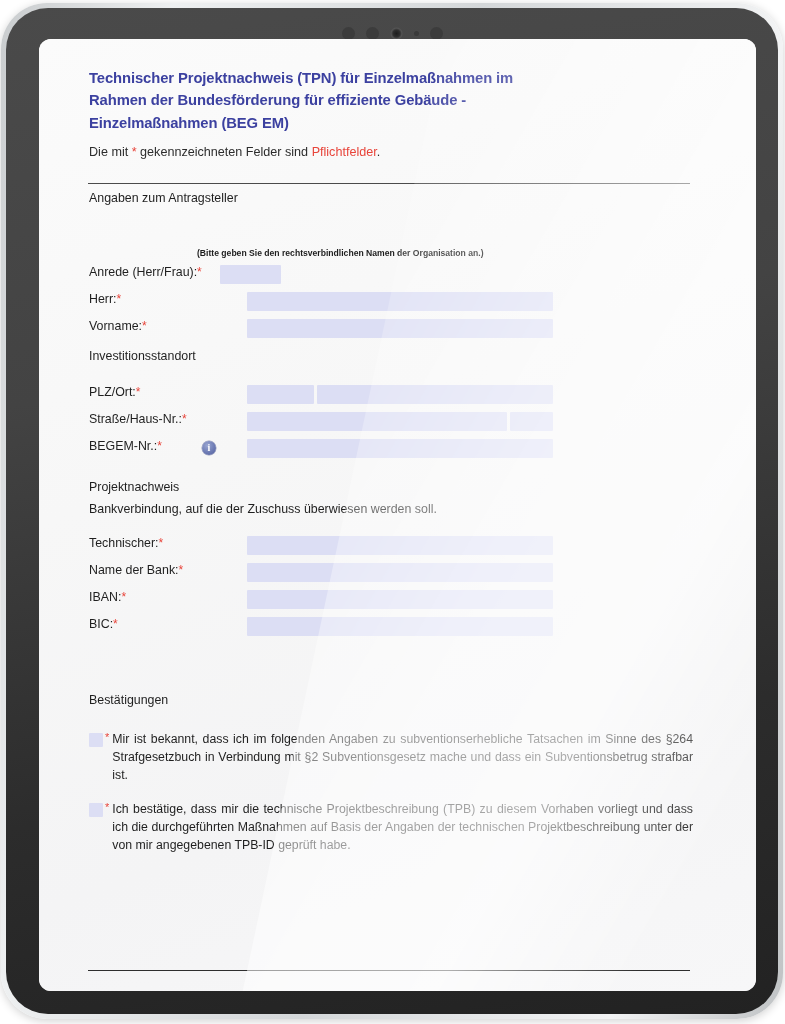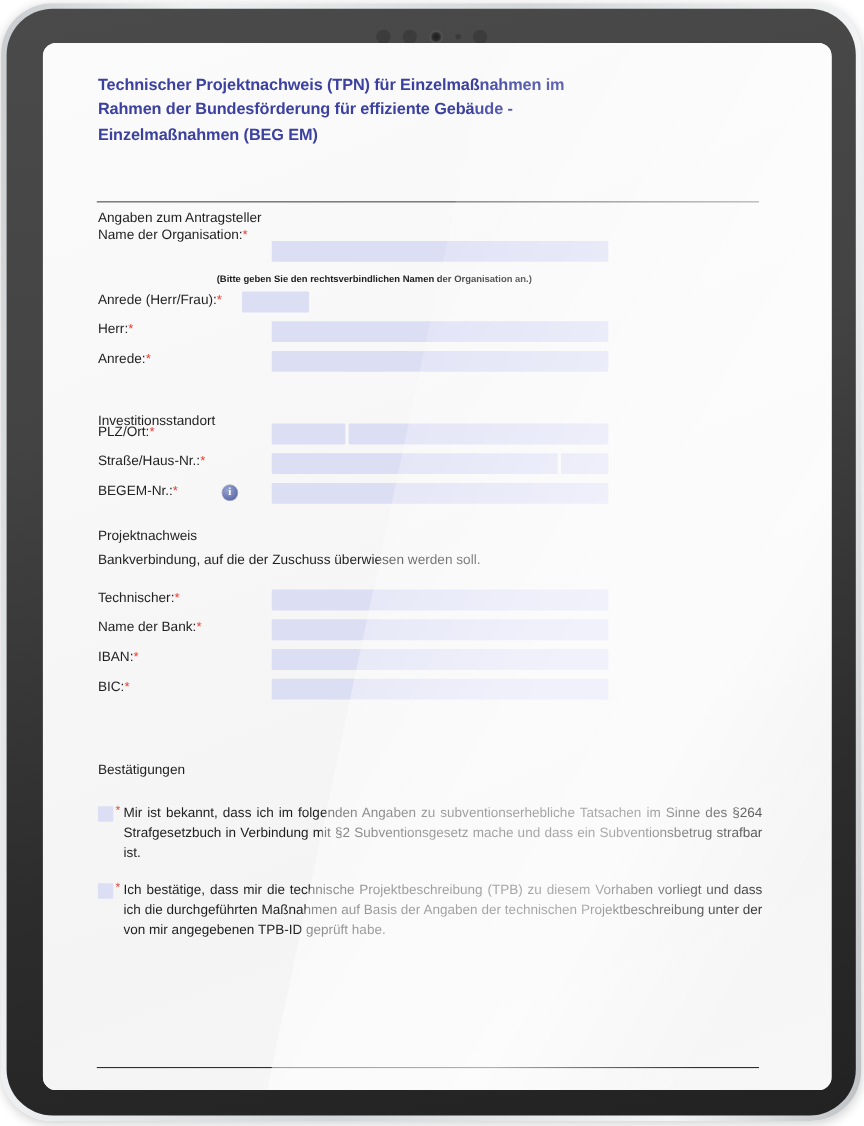--- a/index.html
+++ b/index.html
@@ -247,47 +247,46 @@
       <span class="sensor-dot small"></span>
       <span class="sensor-dot"></span>
     </div>
 
     <div class="screen">
       <div class="page">
         <div class="content">
 
           <div class="doc-title">Technischer Projektnachweis (TPN) für Einzelmaßnahmen im Rahmen der Bundesförderung für effiziente Gebäude - Einzelmaßnahmen (BEG EM)</div>
 
+          <div class="mandatory-note">
+            <span>Die mit </span><span class="ast">*</span><span> gekennzeichneten Felder sind </span><span class="pf">Pflichtfelder</span><span>.</span>
+          </div>
 
           <div class="rule-top"></div>
 
           <div class="section-head" style="top:152px;">Angaben zum Antragsteller</div>
 
-          <div class="row" style="top:180px;">
-            <span class="lbl two-line"><span>Name der Organisation:</span><span class="ast">*</span></span>
-            <span class="fld" style="left:158px; width:306px;"></span>
-          </div>
           <div class="hint" style="top:209px;">(Bitte geben Sie den rechtsverbindlichen Namen der Organisation an.)</div>
 
           <div class="row" style="top:226px;">
             <span class="lbl"><span>Anrede (Herr/Frau):</span><span class="ast">*</span></span>
             <span class="fld" style="left:131px; width:61px;"></span>
           </div>
 
           <div class="row" style="top:253px;">
             <span class="lbl"><span>Herr:</span><span class="ast">*</span></span>
             <span class="fld" style="left:158px; width:306px;"></span>
           </div>
 
           <div class="row" style="top:280px;">
-            <span class="lbl"><span>Anrede:</span><span class="ast">*</span></span>
-            <span class="fld" style="left:158px; width:306px;"></span>
-          </div>
-
-          <div class="section-head" style="top:336px;">Investitionsstandort</div>
+            <span class="lbl"><span>Vorname:</span><span class="ast">*</span></span>
+            <span class="fld" style="left:158px; width:306px;"></span>
+          </div>
+
+          <div class="section-head" style="top:310px;">Investitionsstandort</div>
 
           <div class="row" style="top:346px;">
             <span class="lbl"><span>PLZ/Ort:</span><span class="ast">*</span></span>
             <span class="fld" style="left:158px; width:67px;"></span>
             <span class="fld" style="left:228px; width:236px;"></span>
           </div>
 
           <div class="row" style="top:373px;">
             <span class="lbl"><span>Straße/Haus-Nr.:</span><span class="ast">*</span></span>
             <span class="fld" style="left:158px; width:260px;"></span>

